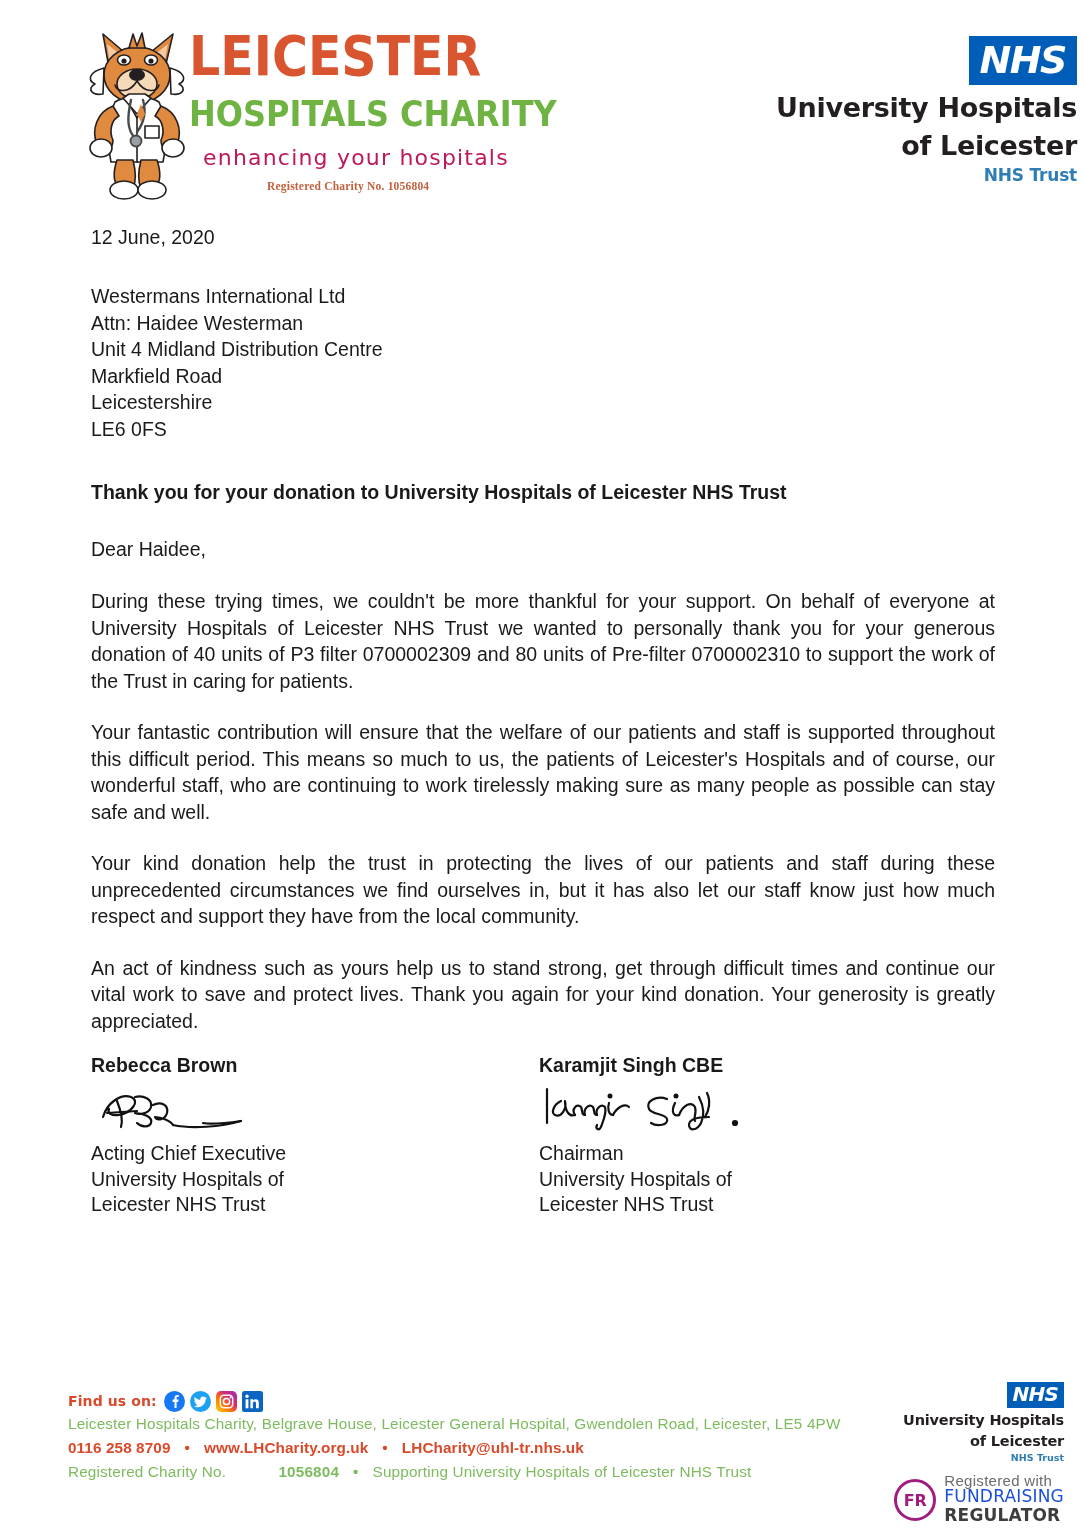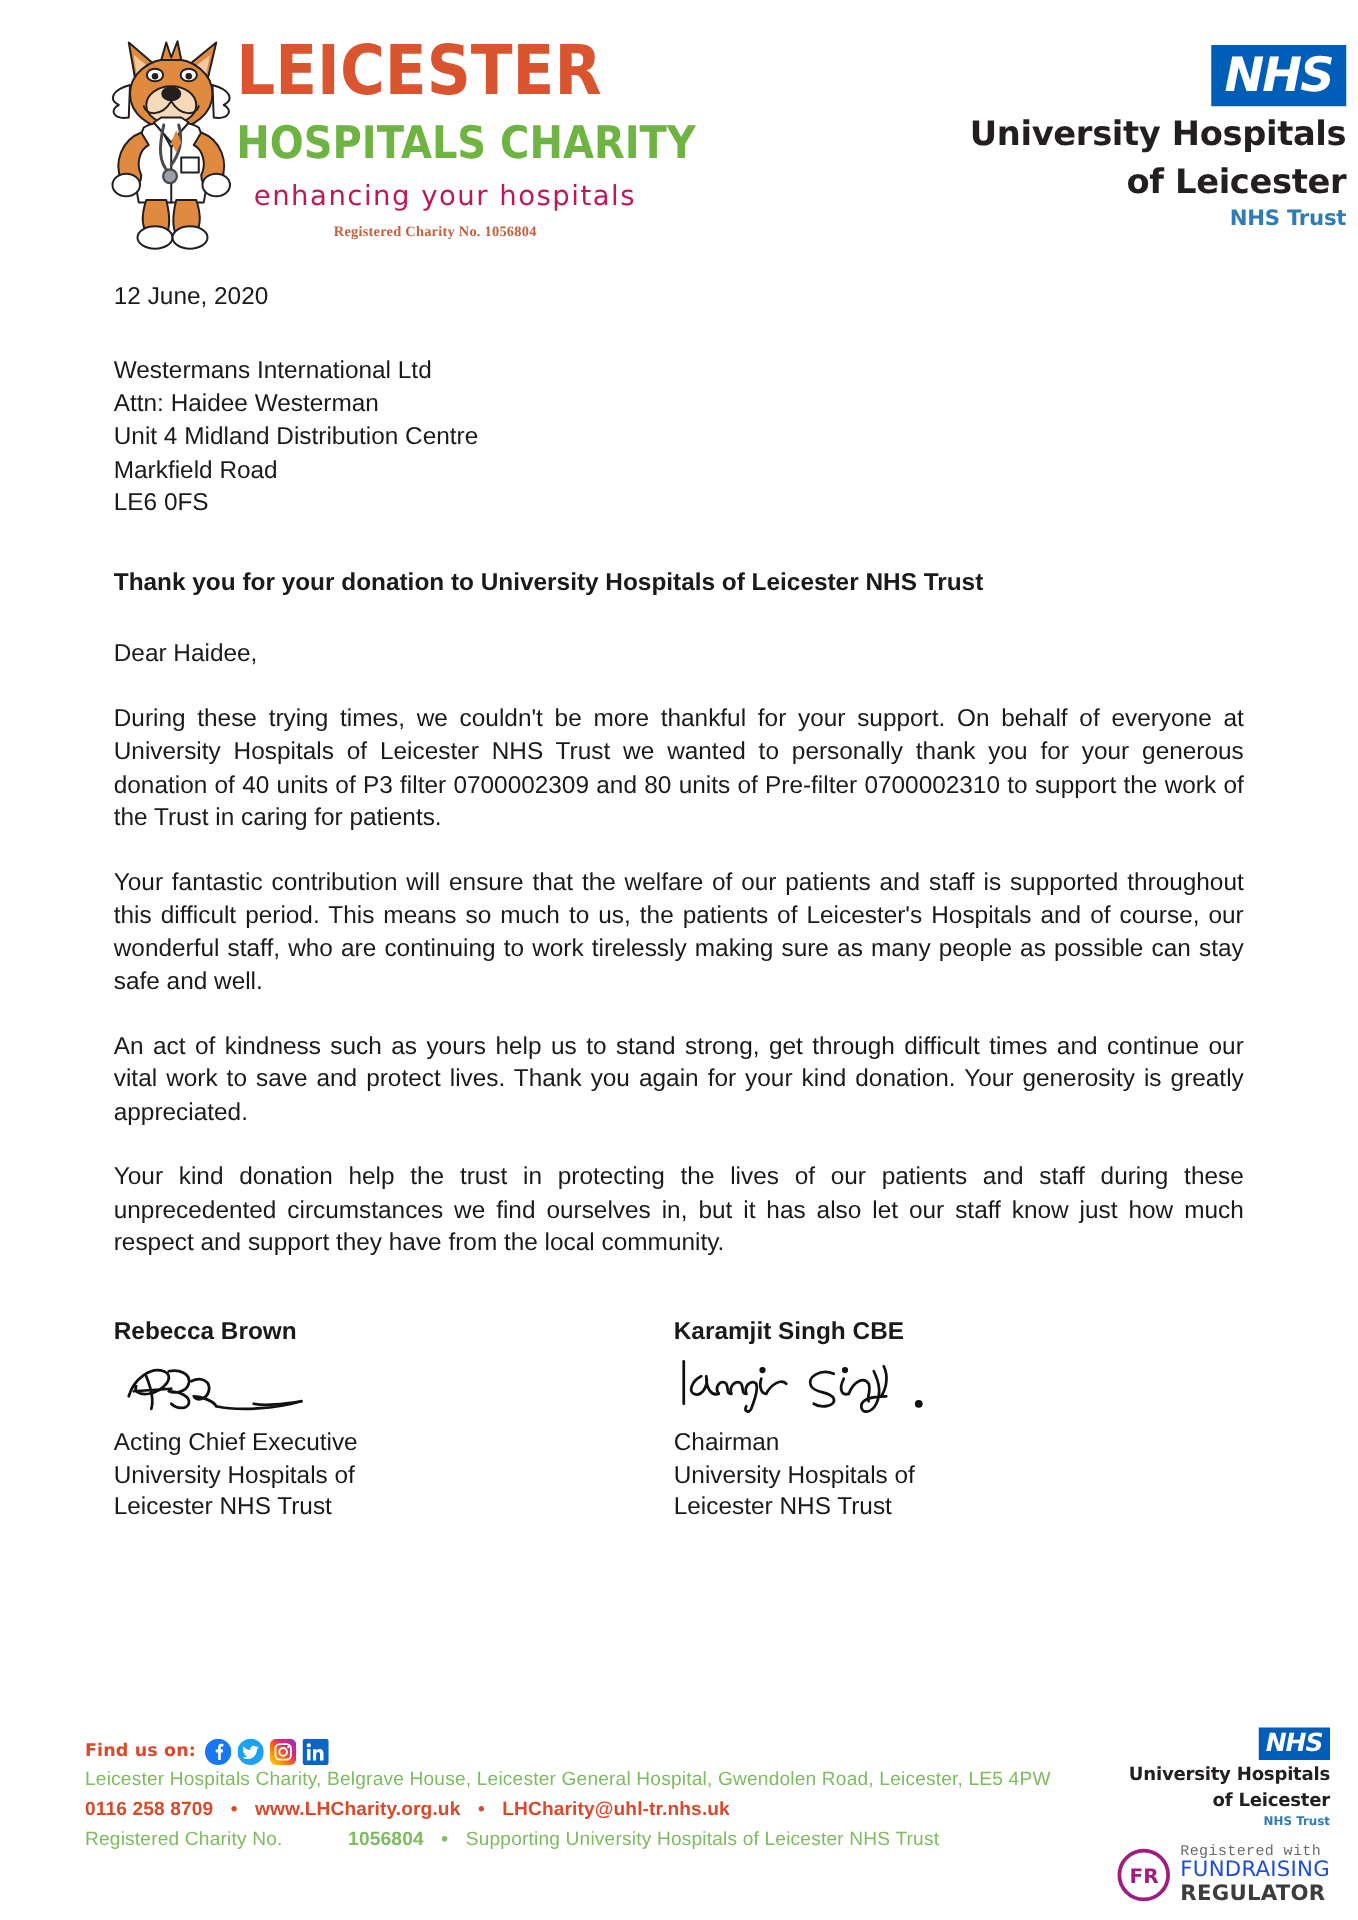--- a/index.html
+++ b/index.html
@@ -297,22 +297,22 @@
     justify-content: center;
     font-family: "DejaVu Sans", sans-serif;
     font-weight: bold;
     font-size: 16px;
     color: #A01C7E;
     box-sizing: border-box;
     flex: none;
   }
   .fr-text { margin-left: 8px; text-align: left; }
   .fr-reg {
-    font-family: Liberation Mono, monospace;
-    font-size: 12px;
+    font-family: Liberation Sans, sans-serif;
+    font-size: 15px;
     color: #6b6b6b;
     line-height: 12px;
     letter-spacing: 0.3px;
   }
   .fr-f {
     font-family: "DejaVu Sans", sans-serif;
     font-size: 17px;
     line-height: 19px;
     color: #1d4ed8;
     letter-spacing: 0.2px;
@@ -407,31 +407,32 @@
 
 <div class="letter">
 
   <div class="date">12 June, 2020</div>
 
   <div class="address-block">
     <div>Westermans International Ltd</div>
     <div>Attn: Haidee Westerman</div>
     <div>Unit 4 Midland Distribution Centre</div>
     <div>Markfield Road</div>
+    <div>Leicestershire</div>
     <div>LE6 0FS</div>
   </div>
 
   <div class="subject">Thank you for your donation to University Hospitals of Leicester NHS Trust</div>
 
   <div class="salutation">Dear Haidee,</div>
 
   <p class="para">During these trying times, we couldn't be more thankful for your support. On behalf of everyone at University Hospitals of Leicester NHS Trust we wanted to personally thank you for your generous donation of 40 units of P3 filter 0700002309 and 80 units of Pre-filter 0700002310 to support the work of the Trust in caring for patients.</p>
   <p class="para">Your fantastic contribution will ensure that the welfare of our patients and staff is supported throughout this difficult period. This means so much to us, the patients of Leicester's Hospitals and of course, our wonderful staff, who are continuing to work tirelessly making sure as many people as possible can stay safe and well.</p>
+  <p class="para">Your kind donation help the trust in protecting the lives of our patients and staff during these unprecedented circumstances we find ourselves in, but it has also let our staff know just how much respect and support they have from the local community.</p>
   <p class="para">An act of kindness such as yours help us to stand strong, get through difficult times and continue our vital work to save and protect lives. Thank you again for your kind donation. Your generosity is greatly appreciated.</p>
-  <p class="para">Your kind donation help the trust in protecting the lives of our patients and staff during these unprecedented circumstances we find ourselves in, but it has also let our staff know just how much respect and support they have from the local community.</p>
 
 </div>
 
 <div class="signatures">
 
   <div class="sig-col">
     <div class="sig-name">Rebecca Brown</div>
     <svg class="sig-image" viewBox="0 0 230 52">
       <g fill="none" stroke="#111" stroke-width="2.2" stroke-linecap="round" stroke-linejoin="round">
         <path d="M12 34 C16 20 30 10 40 14 C50 18 40 30 28 32 C20 33 16 30 18 26"></path>

